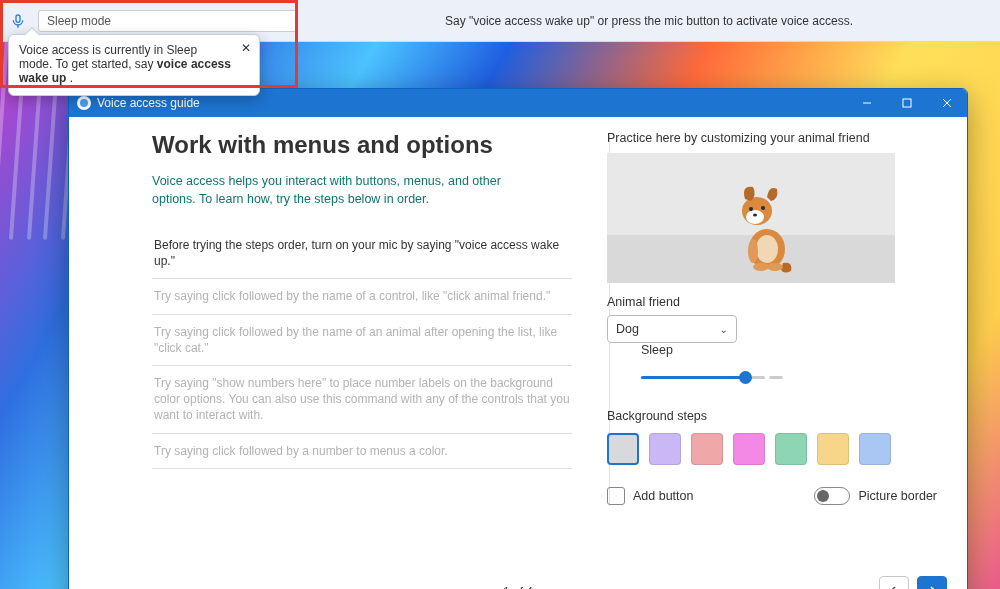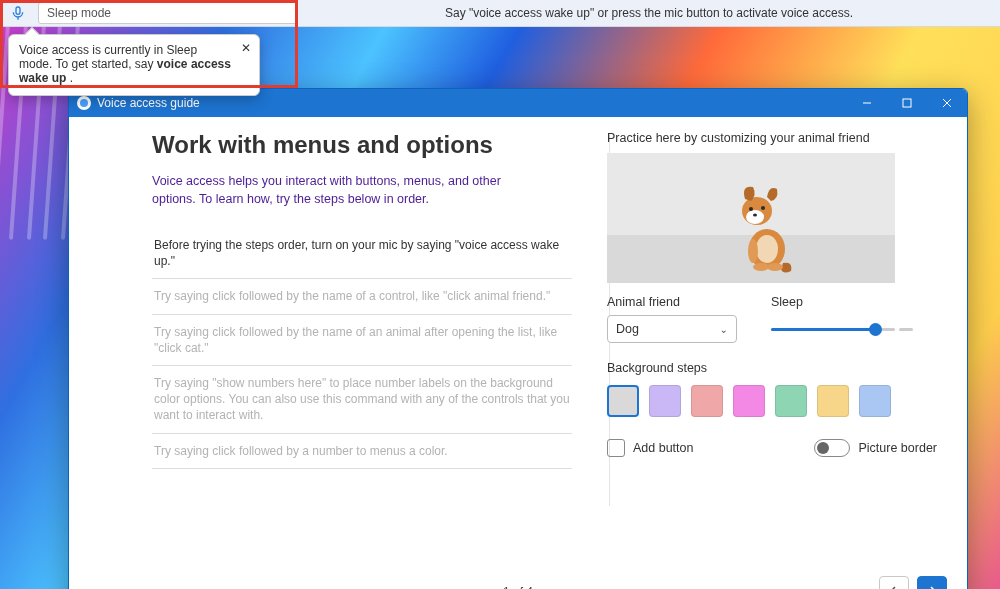--- a/index.html
+++ b/index.html
@@ -11,21 +11,21 @@
   .wallpaper-lines { position: absolute; inset: 0; overflow: hidden; z-index: 1; }
   .wallpaper-lines span { position: absolute; top: -20px; width: 4px; height: 260px; background: rgba(255,255,255,0.28); transform: rotate(4deg); border-radius: 2px; }
   .wallpaper-lines span:nth-child(1){left:0px}
   .wallpaper-lines span:nth-child(2){left:18px}
   .wallpaper-lines span:nth-child(3){left:36px}
   .wallpaper-lines span:nth-child(4){left:52px}
   .wallpaper-lines span:nth-child(5){left:70px}
 
   
   .va-bar {
-    position: absolute; top: 0; left: 0; right: 0; height: 27px;
+    position: absolute; top: 0; left: 0; right: 0; height: 42px;
     background: #ebf0f9; display: flex; align-items: center;
     z-index: 20; border-bottom: 1px solid #d4d8e0;
     font-size: 12px; color: #333;
   }
   .va-bar .mic {
     width: 20px; height: 20px; margin-left: 8px; display:flex;align-items:center;justify-content:center;
   }
   .va-bar .mic svg { width: 16px; height: 16px; }
   .va-bar .status-box {
     margin-left: 10px; width: 260px; height: 22px; background: #fff;
@@ -70,35 +70,35 @@
   .titlebar .tb-icon { width:14px;height:14px;margin-right:6px; background:#fff; border-radius:50%; position:relative;}
   .titlebar .tb-icon::after{content:'';position:absolute;left:3px;top:3px;width:8px;height:8px;border-radius:50%;background:#4aa3ff;}
   .tb-controls { margin-left:auto; display:flex; height:100%; }
   .tb-controls .ctrl { width:40px; display:flex;align-items:center;justify-content:center; cursor:pointer; font-size:11px; color:#fff;}
 
   .content { flex:1; display:flex; padding:14px 30px 6px 62px; color:#333; position:relative;justify-content:flex-end;}
   .left { width:420px; }
   .right { width:330px; margin-left:35px; position:relative;}
 
   h1 { font-size:24px; font-weight:600; margin-bottom:14px; }
-  .intro { font-size:12.5px; color:#4c1d95; margin-bottom:20px; line-height:1.4; width:390px;}
+  .intro { font-size:12.5px; color:#0f766e; margin-bottom:20px; line-height:1.4; width:390px;}
 
   .steps { }
   .step { font-size:12px; padding:9px 2px; border-bottom:1px solid #ddd; color:#b3b3b3; line-height:1.35;}
   .step:first-child { color:#333; }
   .step:last-child { border-bottom:1px solid #ddd; }
 
   .right-title { font-size:12.5px; margin-bottom:8px;}
   .canvas {
     width:288px; height:130px; background:#e8e8e8; position:relative; overflow:hidden;
   }
   .floor { position:absolute; bottom:0; left:0; right:0; height:48px; background:#d9d9d9;}
   .dog { position:absolute; left:120px; top:28px; width:70px; height:92px; }
 
-  .field-row { display:flex; margin-top:12px; }
+  .field-row { display:flex; margin-top:12px;flex-direction:column; }
   .field { }
   .field-label { font-size:12.5px; margin-bottom:6px; display:block;}
   .dropdown {
     width:130px; height:28px; border:1px solid #bbb; border-radius:4px;
     display:flex; align-items:center; padding:0 8px; font-size:12.5px;
     justify-content:space-between; cursor:pointer; background:#fff;
   }
   .dropdown .chev { font-size:10px; color:#555;}
   .slider-wrap { margin-left:34px; }
   .slider {

